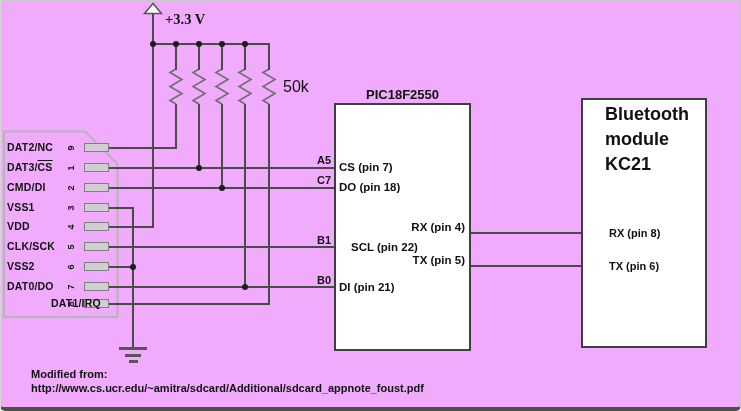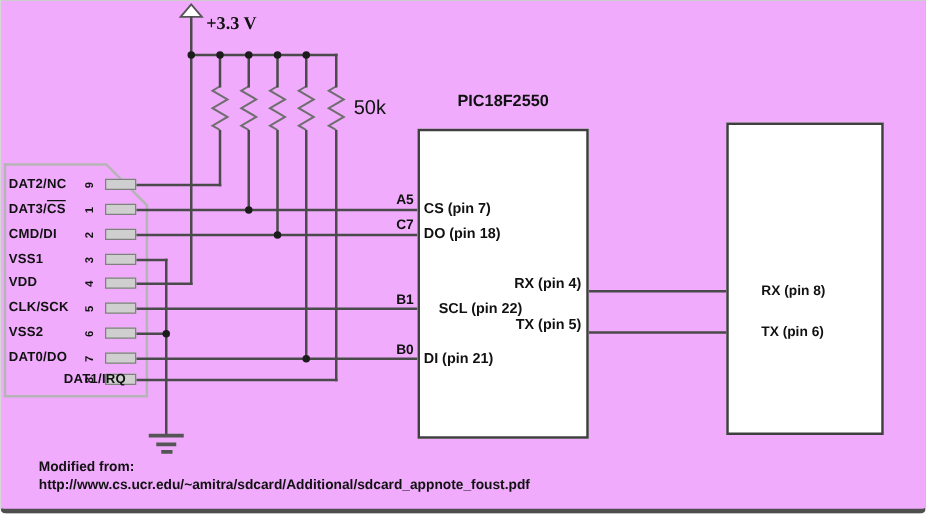--- a/index.html
+++ b/index.html
@@ -17,21 +17,21 @@
   .pad{position:absolute;left:83px;width:25px;height:9px;background:#cfcfcf;border:1px solid #7f7f7f;box-sizing:border-box;}
   .sdlabel{position:absolute;left:6px;height:14px;font-size:10.5px;font-weight:bold;letter-spacing:.2px;white-space:nowrap;}
   .ovl{text-decoration:overline;}
   .pinnum{position:absolute;left:62px;width:18px;height:12px;font-size:9px;font-weight:600;text-align:center;transform:rotate(-90deg);}
   .gbar{position:absolute;background:#555;height:3px;}
   .box{position:absolute;border:2px solid #3f3f3f;background:#fff;box-sizing:border-box;}
   .picpin{position:absolute;font-size:11.5px;font-weight:bold;white-space:nowrap;}
   .port{position:absolute;width:24px;text-align:right;font-size:11px;font-weight:bold;}
   .btpin{position:absolute;font-size:11px;font-weight:bold;white-space:nowrap;padding-left:24px;}
   #svg-layer{position:absolute;left:0;top:0;pointer-events:none;}
-  #pic-title{position:absolute;left:333px;top:72px;width:137px;text-align:center;font-size:13px;font-weight:bold;}
+  #pic-title{position:absolute;left:333px;top:86px;width:137px;text-align:center;font-size:13px;font-weight:bold;}
   #pic-chip{position:absolute;left:333px;top:109px;width:137px;text-align:center;font-size:21px;font-family:"Liberation Serif",serif;}
   #bt-title{position:absolute;left:604px;top:101px;font-size:18px;font-weight:bold;line-height:25px;white-space:pre-line;}
   #rail-label{position:absolute;left:164px;top:10px;font-size:14.5px;font-weight:600;font-family:"Liberation Serif",serif;}
   #res-label{position:absolute;left:282px;top:77px;font-size:16px;}
   #footer{position:absolute;left:30px;top:367px;font-size:11px;font-weight:bold;line-height:13.5px;}
 </style>
 </head>
 <body>
 
 <div id="stage">
@@ -126,20 +126,23 @@
   <div class="picpin" style="left:338px;top:240px;margin-left:12px;">SCL (pin 22)</div>
   <div class="picpin" style="left:338px;top:280px;">DI (pin 21)</div>
   <div class="picpin" style="left:370px;top:220px;width:94px;text-align:right;">RX (pin 4)</div>
   <div class="picpin" style="left:370px;top:253px;width:94px;text-align:right;">TX (pin 5)</div>
   <div class="port" style="left:306px;top:153px;">A5</div>
   <div class="port" style="left:306px;top:173px;">C7</div>
   <div class="port" style="left:306px;top:233px;">B1</div>
   <div class="port" style="left:306px;top:273px;">B0</div>
 
   <div class="box" style="left:580px;top:97px;width:126px;height:250px;"></div>
+  <div id="bt-title">Bluetooth
+module
+KC21</div>
   <div class="btpin" style="left:584px;top:226px;">RX (pin 8)</div>
   <div class="btpin" style="left:584px;top:259px;">TX (pin 6)</div>
 
   <div id="footer">
     <div>Modified from:</div>
     <div>http://www.cs.ucr.edu/~amitra/sdcard/Additional/sdcard_appnote_foust.pdf</div>
   </div>
 
 </div>
 

